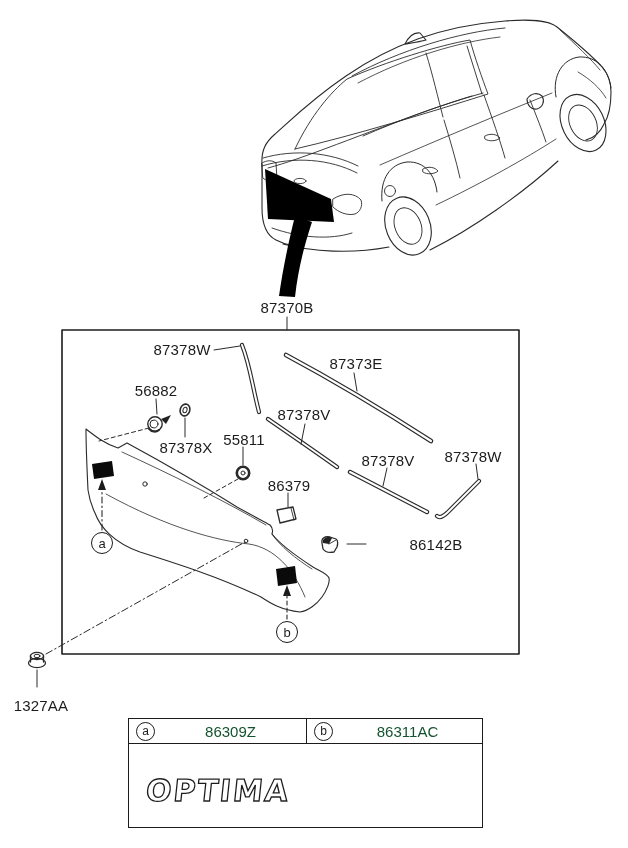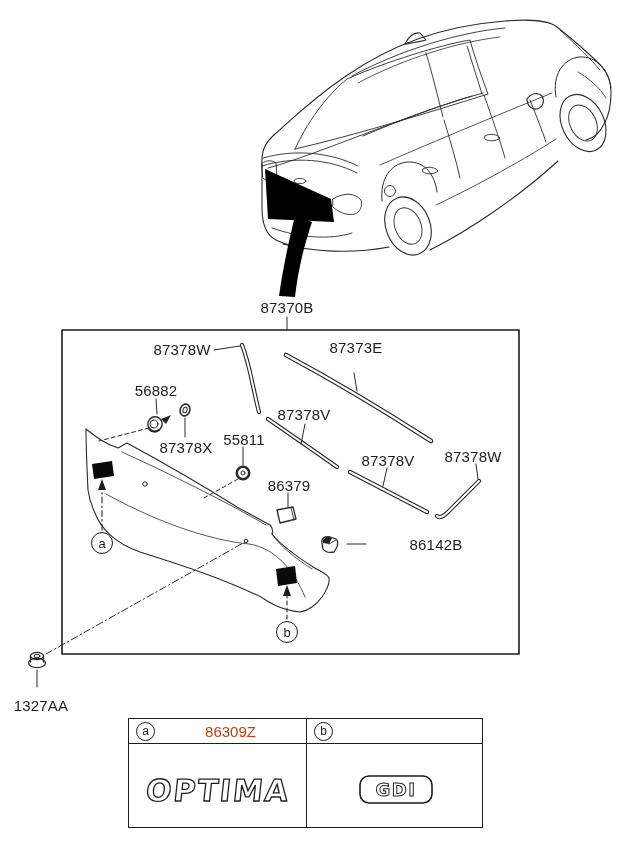--- a/index.html
+++ b/index.html
@@ -15,21 +15,21 @@
   
   #legend{position:absolute;left:128px;top:718px;width:355px;height:110px;
           border:1.6px solid #1c1c1c;box-sizing:border-box;display:grid;
           grid-template-columns:177px 1fr;grid-template-rows:25px 1fr;}
   .legend-header{border-bottom:1.4px solid #1c1c1c;display:flex;align-items:center;
           position:relative;}
   .legend-col-b{border-left:1.4px solid #1c1c1c;}
   .legend-marker{width:19px;height:19px;border:1.2px solid #1c1c1c;border-radius:50%;
           display:flex;align-items:center;justify-content:center;font-size:12px;
           color:#1c1c1c;margin-left:7px;flex:0 0 auto;box-sizing:border-box;}
-  .legend-partno{flex:1;text-align:center;font-size:15px;color:#c2410c;}
+  .legend-partno{flex:1;text-align:center;font-size:15px;color:#14532d;}
   .legend-cell{display:flex;align-items:center;justify-content:center;}
   .emblem-text{font-family:"DejaVu Sans",sans-serif;font-weight:bold;
           fill:#ffffff;stroke:#1c1c1c;}
 </style>
 </head>
 <body>
 
 <div id="stage">
 
   <svg id="art" width="628" height="848" viewBox="0 0 628 848">
@@ -191,21 +191,21 @@
         <line x1="46" y1="654" x2="245" y2="542" stroke-dasharray="7 3 1.5 3"></line>
       </g>
     </g>
   </svg>
 
   <span class="callout" style="left:287px;top:300px;">87370B</span>
   <span class="callout" style="left:182px;top:342px;">87378W</span>
   <span class="callout" style="left:156px;top:383px;">56882</span>
   <span class="callout" style="left:186px;top:440px;">87378X</span>
   <span class="callout" style="left:244px;top:432px;">55811</span>
-  <span class="callout" style="left:356px;top:340px;">87373E</span>
+  <span class="callout" style="left:356px;top:356px;">87373E</span>
   <span class="callout" style="left:304px;top:407px;">87378V</span>
   <span class="callout" style="left:388px;top:453px;">87378V</span>
   <span class="callout" style="left:473px;top:449px;">87378W</span>
   <span class="callout" style="left:289px;top:478px;">86379</span>
   <span class="callout" style="left:396px;top:537px;margin-left:40px;">86142B</span>
   <span class="callout" style="left:41px;top:690px;margin-top:8px;">1327AA</span>
 
   <div class="marker-circle" style="left:91px;top:532px;">
     <span>a</span>
   </div>
@@ -217,27 +217,22 @@
     <div class="legend-header">
       <span class="legend-marker">
           <span>a</span>
         </span>
       <span class="legend-partno">86309Z</span>
     </div>
     <div class="legend-header legend-col-b">
       <span class="legend-marker">
           <span>b</span>
         </span>
+      <span class="legend-partno">86311AC</span>
     </div>
     <div class="legend-cell">
       <svg width="175" height="82" viewBox="0 0 175 82">
         <text x="87" y="56" text-anchor="middle" class="emblem-text" font-size="30" letter-spacing="2" stroke-width="1.3" transform="skewX(-6)" transform-origin="87 56">OPTIMA</text>
       </svg>
     </div>
-    <div class="legend-cell legend-col-b">
-      <svg width="176" height="82" viewBox="0 0 176 82">
-        <rect x="53" y="31" width="72" height="27" rx="9" fill="none" stroke="#1c1c1c" stroke-width="1.6"></rect>
-        <text x="89" y="51" text-anchor="middle" class="emblem-text" font-size="18" letter-spacing="1.5" stroke-width="1">GDI</text>
-      </svg>
-    </div>
   </div>
 
 </div>
 
 </body></html>

